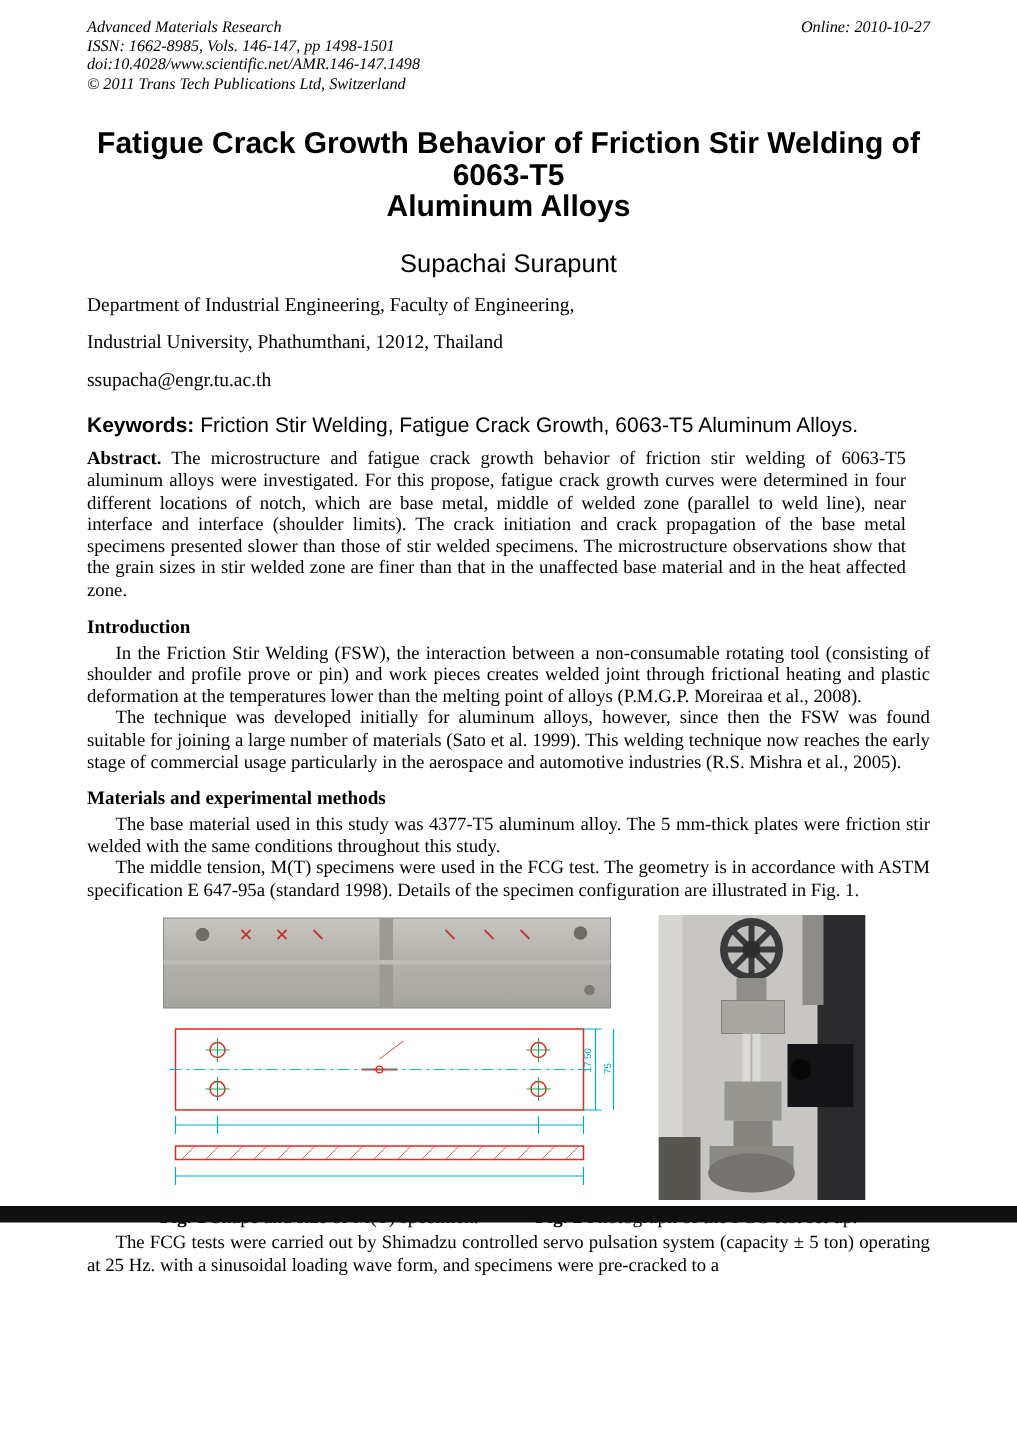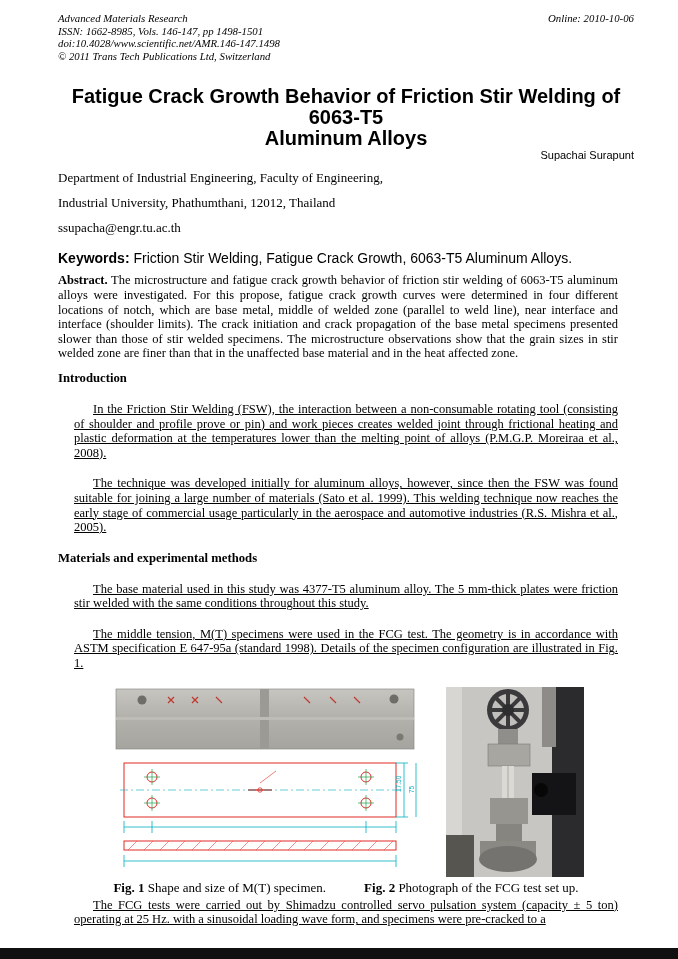--- a/index.html
+++ b/index.html
@@ -1,42 +1,42 @@
 <!DOCTYPE html>
 <html><head>
 <meta charset="utf-8">
 <style>
   html,body{margin:0;padding:0;background:#ffffff;}
   body{width:678px;height:959px;overflow:hidden;position:relative;
        font-family:"Liberation Serif",serif;color:#000;}
-  .page{position:relative;width:678px;height:959px;box-sizing:border-box;
-        padding:12px 44px 0 58px;background:#fff;}
+  .page{position:relative;width:678px;height:815px;box-sizing:border-box;
+        padding:12px 58px 0 58px;background:#fff;}
   
   .hdr{display:flex;justify-content:space-between;align-items:flex-start;
        font-style:italic;font-size:10.8px;line-height:12.6px;}
   .hdr-left div{white-space:nowrap;}
   .hdr-right{white-space:nowrap;}
   
   .title{margin:24px 0 0 0;text-align:center;
          font-family:"Liberation Sans",sans-serif;font-weight:bold;
          font-size:20px;line-height:21px;}
-  .author{text-align:right;
-          font-family:"Liberation Sans",sans-serif;font-size:11px;}
+  .author{margin-top:17px;text-align:center;
+          font-family:"Liberation Sans",sans-serif;font-size:17px;}
   .affil{margin-top:9px;text-align:left;
          font-family:Liberation Serif, serif;font-size:13px;}
   
   .keywords{margin:15px 0 0 0;font-family:"Liberation Sans",sans-serif;
             font-size:14px;line-height:15px;}
   .keywords b{font-weight:bold;}
   
   .abstract{margin:7px 16px 0 0;font-size:12.5px;line-height:14.6px;
             text-align:justify;}
   .abstract b{font-weight:bold;}
   .sec-h{margin:10px 0 2px 0;font-size:12.7px;font-weight:bold;}
-  .body-p{margin:16px;font-size:12.5px;line-height:14.6px;text-align:justify;text-decoration:underline;}
+  .body-p{margin:0;font-size:12.5px;line-height:14.6px;text-align:justify;}
   .indent{text-indent:19px;}
   
   .figures{margin-top:10px;display:flex;justify-content:center;
            align-items:flex-end;gap:22px;}
   .fig{line-height:0;}
   .captions{margin-top:3px;display:flex;justify-content:center;gap:38px;
             font-size:13px;line-height:15px;}
   .captions b{font-weight:bold;}
   .closing{margin-top:3px;}
   
@@ -48,21 +48,21 @@
 
 <div class="page">
 
   <div class="hdr">
     <div class="hdr-left">
       <div>Advanced Materials Research</div>
       <div>ISSN: 1662-8985, Vols. 146-147, pp 1498-1501</div>
       <div>doi:10.4028/www.scientific.net/AMR.146-147.1498</div>
       <div>© 2011 Trans Tech Publications Ltd, Switzerland</div>
     </div>
-    <div class="hdr-right">Online: 2010-10-06</div>
+    <div class="hdr-right">Online: 2010-10-27</div>
   </div>
 
   <h1 class="title"><span>Fatigue Crack Growth Behavior of Friction Stir Welding of 6063-T5</span><br><span>Aluminum Alloys</span></h1>
 
   <div class="author">Supachai Surapunt</div>
   <div class="affil">Department of Industrial Engineering, Faculty of Engineering,</div>
   <div class="affil">Industrial University, Phathumthani, 12012, Thailand</div>
   <div class="affil">ssupacha@engr.tu.ac.th</div>
 
   <p class="keywords"><b>Keywords:</b><span> Friction Stir Welding, Fatigue Crack Growth, 6063-T5 Aluminum Alloys.</span></p>

